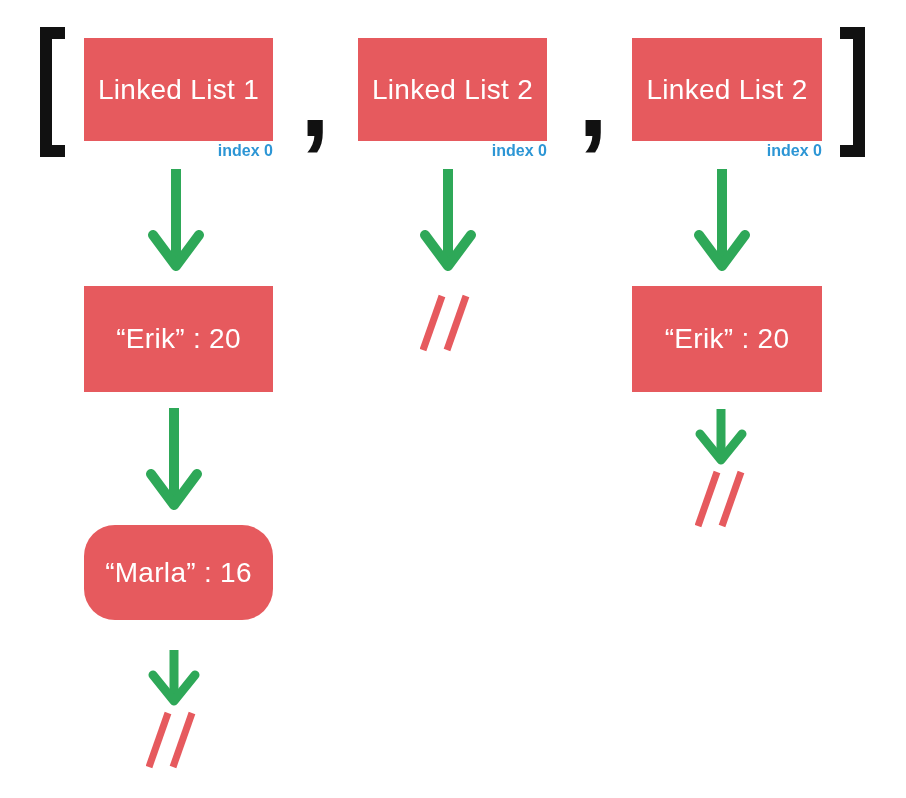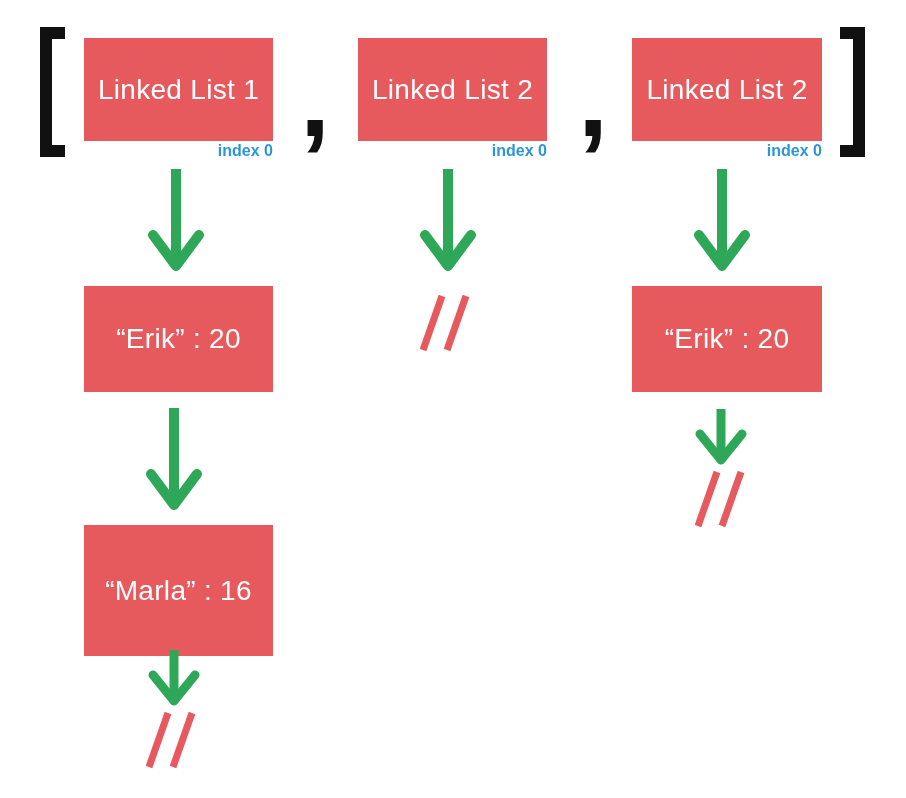--- a/index.html
+++ b/index.html
@@ -85,21 +85,21 @@
     <path d="M7 68 L30 99 L53 68"></path>
   </svg>
 
   <div class="node-box" style="left:84px; top:286px; width:189px; height:106px;">“Erik” : 20</div>
 
   <svg class="arrow" width="60" height="106" style="left:144px; top:406px;">
     <line x1="30" y1="2" x2="30" y2="98"></line>
     <path d="M7 68 L30 99 L53 68"></path>
   </svg>
 
-  <div class="node-box" style="left:84px; top:525px; width:189px; height:131px;">“Marla” : 16</div>
+  <div class="node-box" style="left:84px; top:525px; width:189px; height:95px;border-radius:31px;">“Marla” : 16</div>
 
   <svg class="arrow short" width="60" height="58" style="left:144px; top:648px;">
     <line x1="30" y1="2" x2="30" y2="52"></line>
     <path d="M9 27 L30 53 L51 27"></path>
   </svg>
 
   <svg class="null-slashes" width="50" height="58" style="left:146px; top:711px;">
     <line x1="22" y1="2" x2="3" y2="56"></line>
     <line x1="46" y1="2" x2="27" y2="56"></line>
   </svg>

